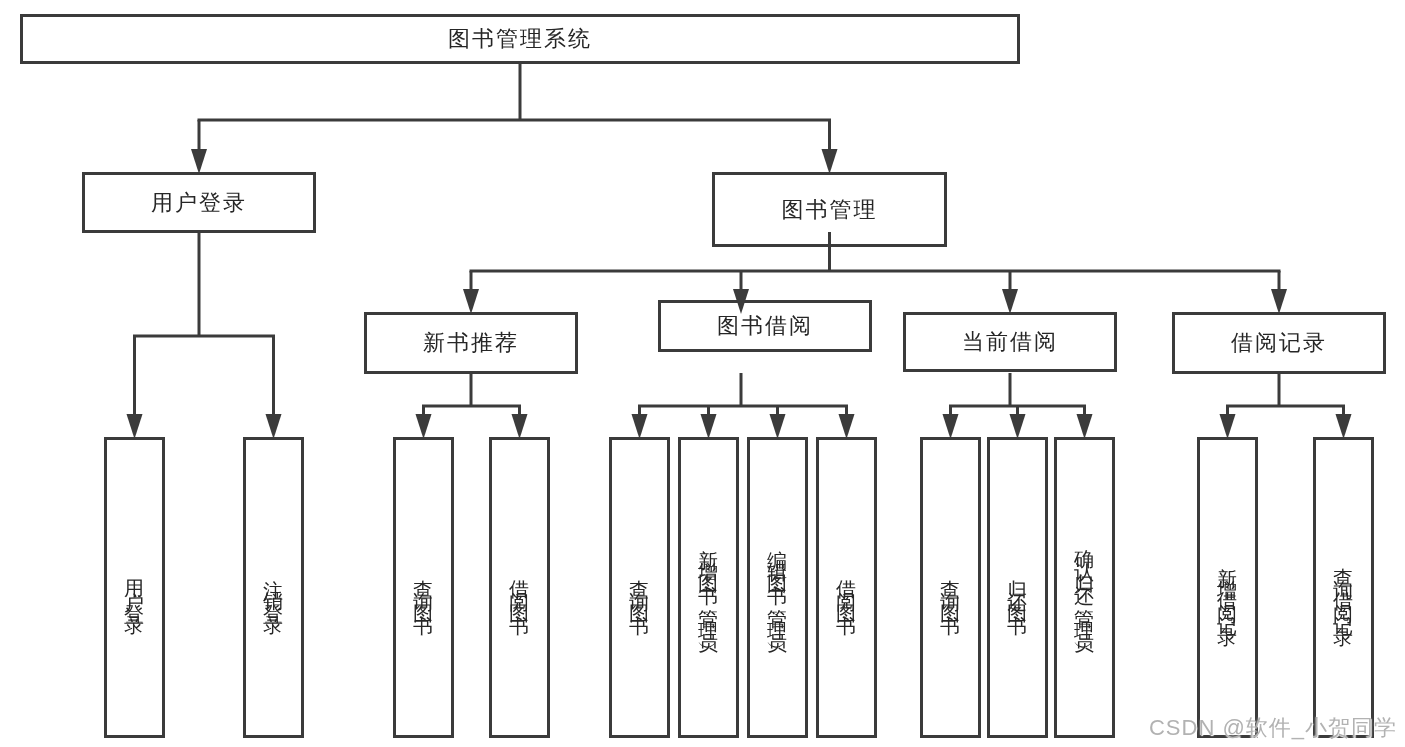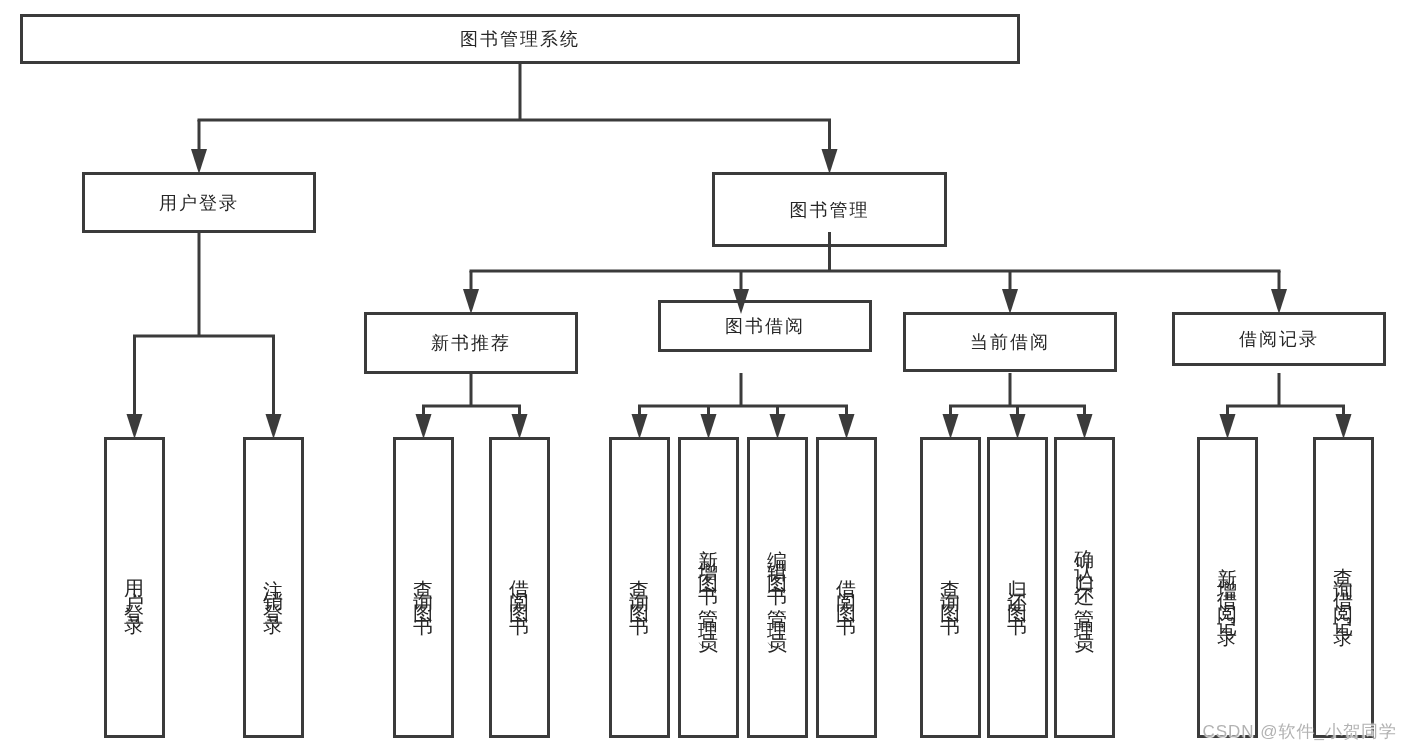--- a/index.html
+++ b/index.html
@@ -27,40 +27,40 @@
     position: absolute;
     box-sizing: border-box;
     background: #ffffff;
     border: 3px solid #3b3b3b;
     display: flex;
     align-items: center;
     justify-content: center;
     color: #262626;
   }
   .node-h span {
-    font-size: 18px;
+    font-size: 22px;
     letter-spacing: 2px;
     white-space: nowrap;
     line-height: 1;
   }
   .node-v {
     writing-mode: vertical-rl;
     text-orientation: mixed;
   }
   .node-v span {
     font-size: 20px;
     letter-spacing: 12px;
     line-height: 1;
     white-space: nowrap;
   }
   #watermark {
     position: absolute;
     right: 8px;
     bottom: 4px;
-    font-size: 17px;
+    font-size: 22px;
     color: #b2b2b2;
     letter-spacing: 1px;
     text-shadow: 0 0 2px #ffffff, 1px 1px 1px #ffffff;
     z-index: 5;
     white-space: nowrap;
   }
 </style>
 </head>
 <body>
 
@@ -77,21 +77,21 @@
       </div>
       <div class="node node-h" style="left: 364px; top: 312px; width: 214px; height: 62px;">
         <span>新书推荐</span>
       </div>
       <div class="node node-h" style="left: 634px; top: 300px; width: 214px; height: 52px; margin-left: 24px;">
         <span>图书借阅</span>
       </div>
       <div class="node node-h" style="left: 903px; top: 312px; width: 214px; height: 60px;">
         <span>当前借阅</span>
       </div>
-      <div class="node node-h" style="left: 1172px; top: 312px; width: 214px; height: 54px;">
+      <div class="node node-h" style="left: 1172px; top: 312px; width: 214px; height: 62px;">
         <span>借阅记录</span>
       </div>
       <div class="node node-v" style="left: 104px; top: 437px; width: 61px; height: 301px;">
         <span>用户登录</span>
       </div>
       <div class="node node-v" style="left: 243px; top: 437px; width: 61px; height: 301px;">
         <span>注销登录</span>
       </div>
       <div class="node node-v" style="left: 393px; top: 437px; width: 61px; height: 301px;">
         <span>查询图书</span>

